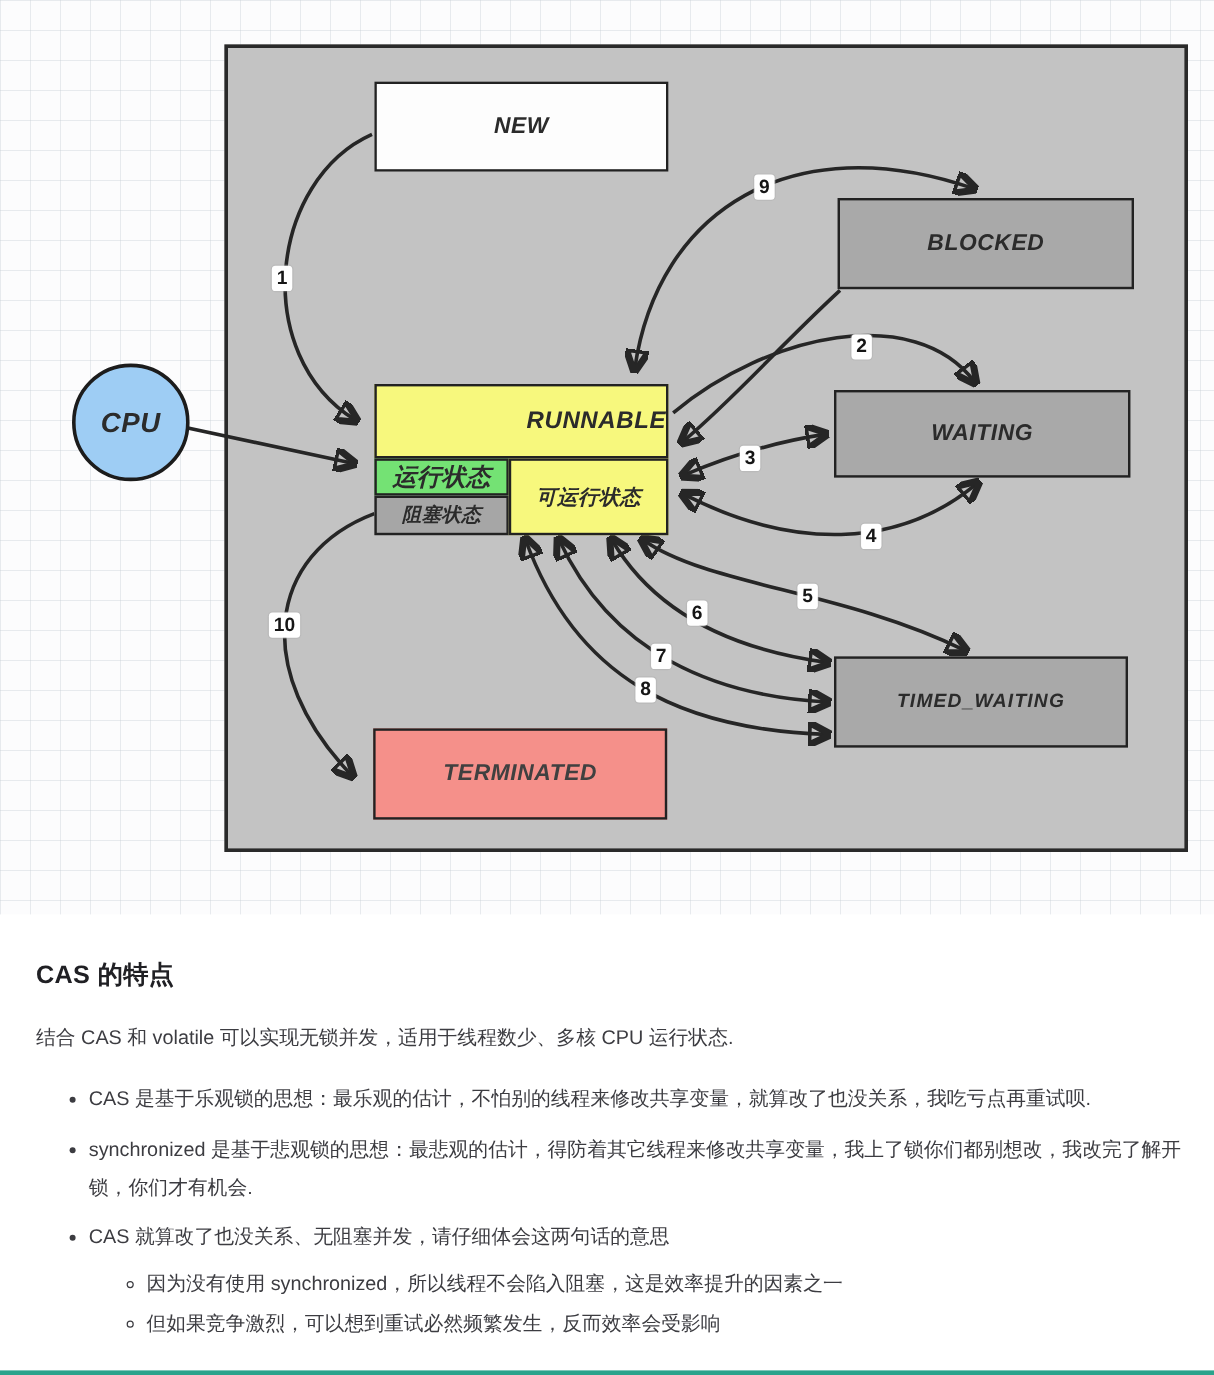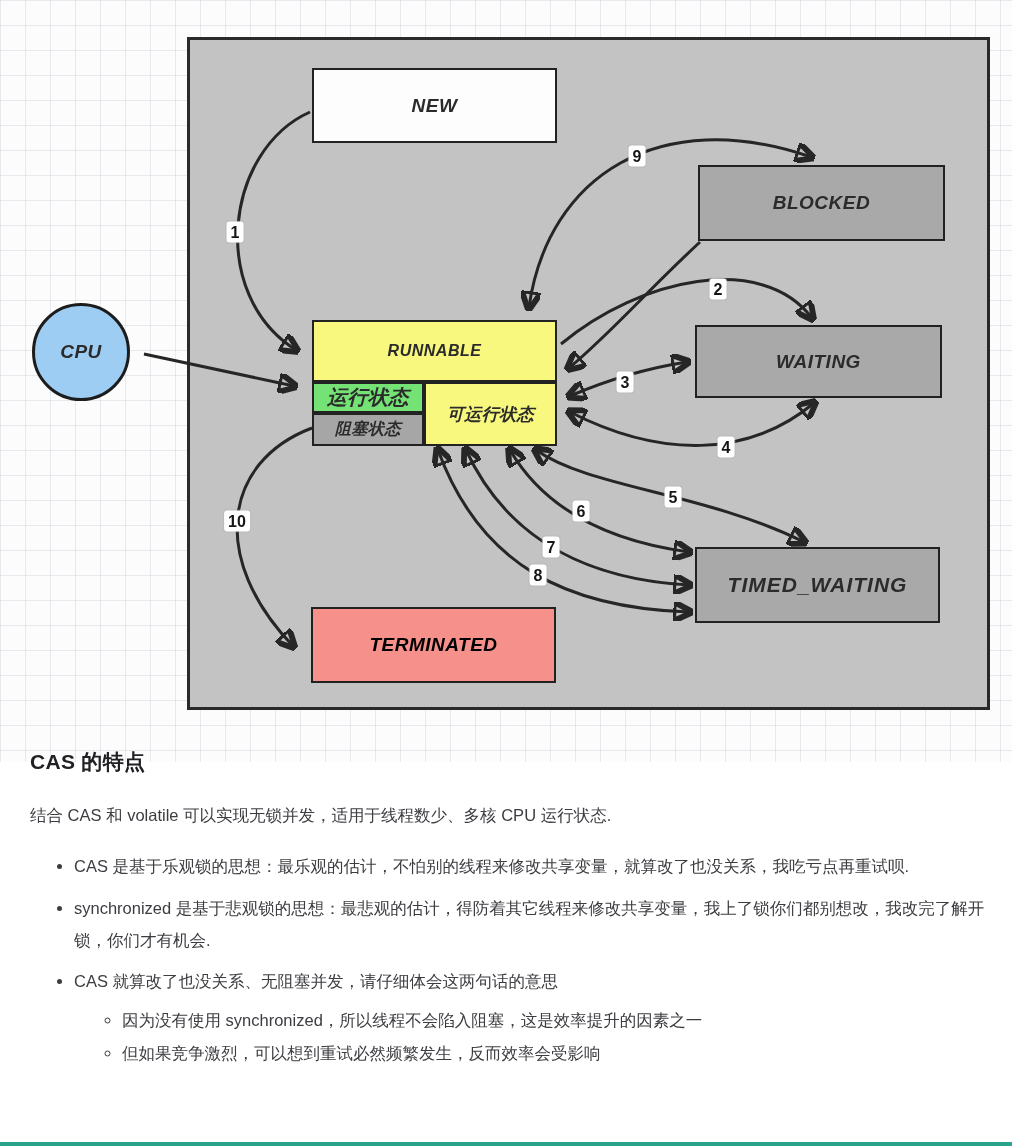--- a/index.html
+++ b/index.html
@@ -21,47 +21,47 @@
     background:#c3c3c3; border:3px solid #2a2a2a; box-sizing:border-box;
   }
   .node {
     position:absolute; display:flex; align-items:center; justify-content:center;
     box-sizing:border-box; border:2px solid #222;
     font-weight:bold; font-style:italic; color:#2b2b2b; letter-spacing:.5px;
     text-align:center;
   }
   .n-new          { left:312px; top:68px;  width:245px; height:75px; background:#fdfdfd; font-size:19px; }
   .n-blocked      { left:698px; top:165px; width:247px; height:76px; background:#a9a9a9; font-size:19px; }
-  .n-runnable     { left:312px; top:320px; width:245px; height:62px; background:#f7f87d; font-size:16px; }
+  .n-runnable     { left:312px; top:320px; width:245px; height:62px; background:#f7f87d; font-size:20px;justify-content:flex-end; }
   .n-running      { left:312px; top:382px; width:112px; height:31px; background:#74e274; font-size:20px; }
   .n-blockedstate { left:312px; top:413px; width:112px; height:33px; background:#a6a6a6; font-size:16px; }
   .n-canrun       { left:424px; top:382px; width:133px; height:64px; background:#f7f87d; font-size:17px; }
   .n-waiting      { left:695px; top:325px; width:247px; height:73px; background:#a9a9a9; font-size:19px; }
-  .n-timedwaiting { left:695px; top:547px; width:245px; height:76px; background:#a9a9a9; font-size:21px; letter-spacing:1px; }
-  .n-terminated   { left:311px; top:607px; width:245px; height:76px; background:#f5908a; color:#000000; font-size:19px; }
+  .n-timedwaiting { left:695px; top:547px; width:245px; height:76px; background:#a9a9a9; font-size:16px; letter-spacing:1px; }
+  .n-terminated   { left:311px; top:607px; width:245px; height:76px; background:#f5908a; color:#404040; font-size:19px; }
   .n-cpu {
-    left:32px; top:303px; width:98px; height:98px; border-radius:50%;
-    background:#9ecdf4; border:3px solid #1c1c1c; font-size:19px;text-align:center;
+    left:60px; top:303px; width:98px; height:98px; border-radius:50%;
+    background:#9ecdf4; border:3px solid #1c1c1c; font-size:23px;text-align:center;
   }
   svg.arrows { position:absolute; left:0; top:0; pointer-events:none; }
   svg.arrows path { stroke:#262626; stroke-width:3; fill:none; }
   .elabel {
     position:absolute; transform:translate(-50%,-50%);
     background:#ffffff; color:#161616; font-weight:bold; font-size:16px;
     line-height:21px; padding:0 4px; border-radius:3px;
     box-shadow:0 0 0 1px rgba(170,170,170,.35);
   }
   .el-1 { left:235px; top:232px; }  .el-2 { left:718px; top:289px; }
   .el-3 { left:625px; top:382px; }  .el-4 { left:726px; top:447px; }
   .el-5 { left:673px; top:497px; }  .el-6 { left:581px; top:511px; }
   .el-7 { left:551px; top:547px; }  .el-8 { left:538px; top:575px; }
   .el-9 { left:637px; top:156px; }  .el-10{ left:237px; top:521px; }
   
   .article {
-    position:absolute; left:0; top:722px; width:1012px; box-sizing:border-box;
+    position:absolute; left:0; top:772px; width:1012px; box-sizing:border-box;
     padding:26px 14px 0 30px; color:#3c3c41;
   }
   .article h2 {
     margin:0 0 26px 0; font-size:21px; font-weight:bold; color:#202024; letter-spacing:.3px;
   }
   .article p.intro { margin:0 0 22px 0; font-size:16.5px; line-height:1.6; }
   ul.main { list-style:disc; margin:0; padding-left:44px; font-size:16.5px; line-height:1.95; }
   ul.main > li { margin-bottom:9px; }
   ul.sub  { list-style:circle; margin:8px 0 0 0; padding-left:48px; font-size:16.5px; line-height:1.85; }
   ul.sub > li { margin-bottom:2px; }

